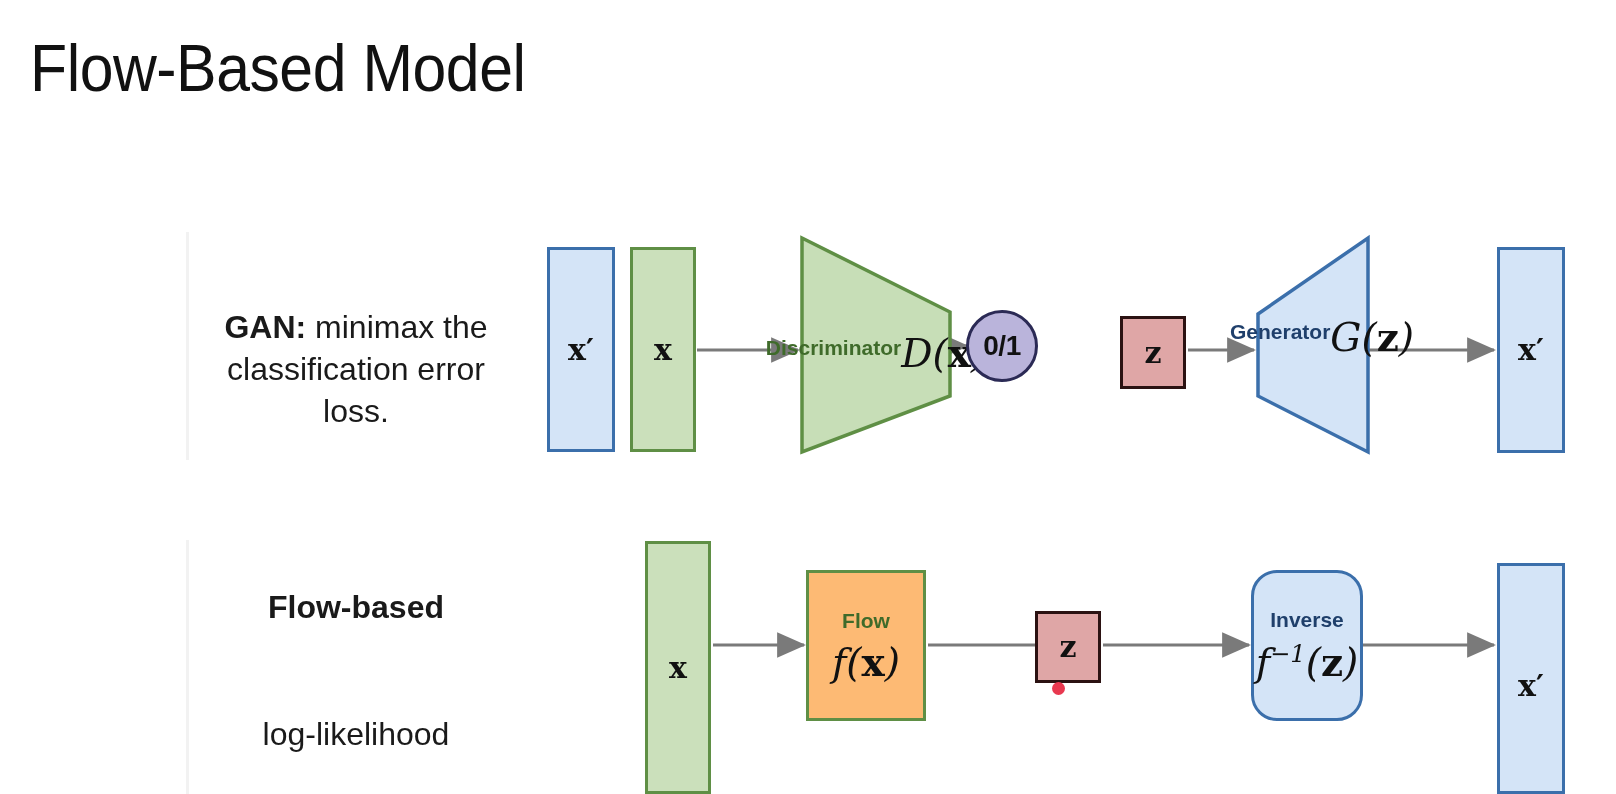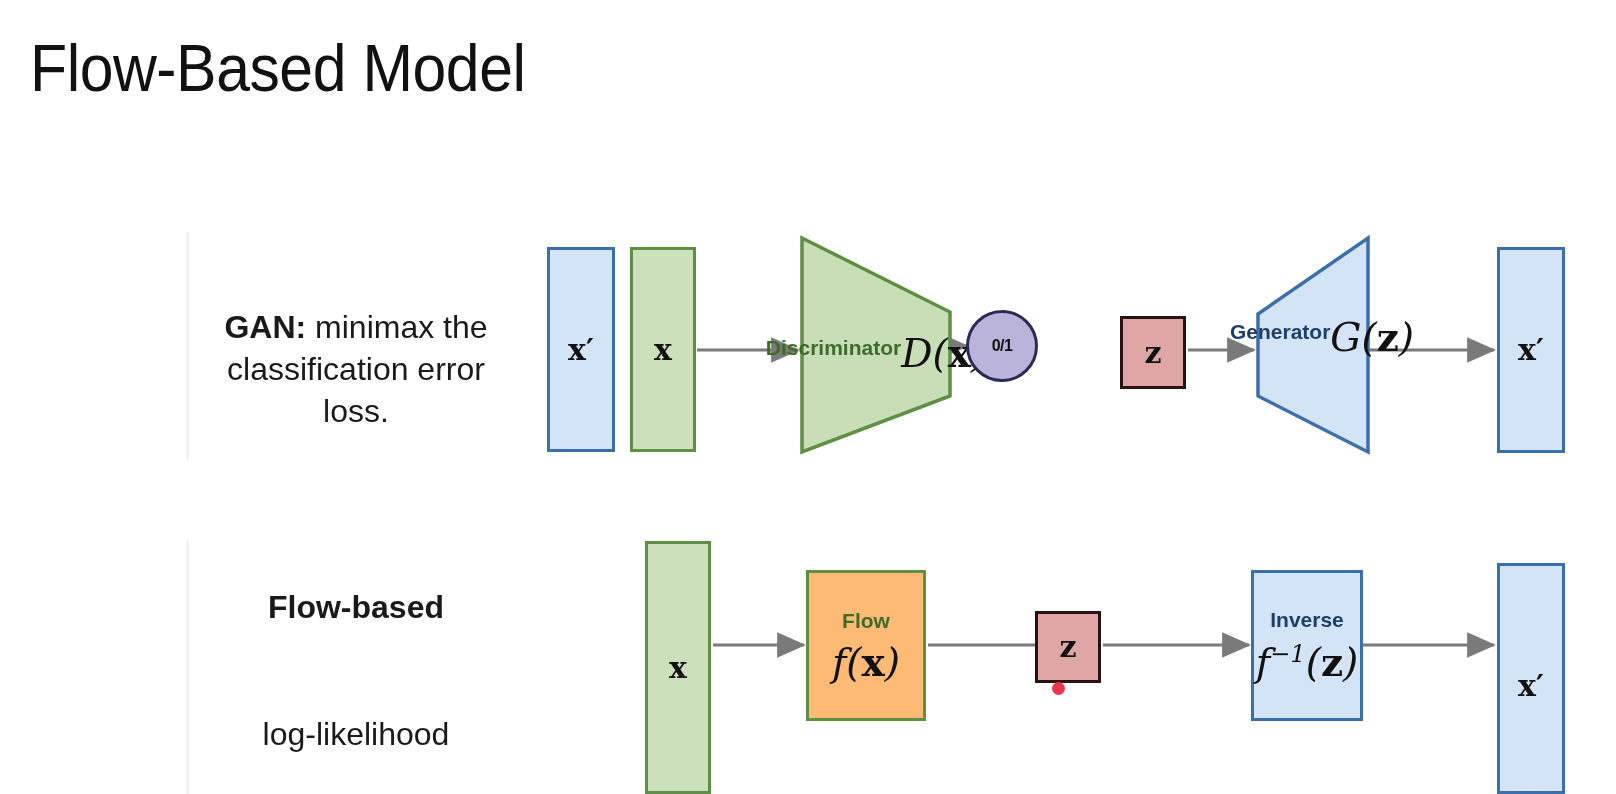--- a/index.html
+++ b/index.html
@@ -142,21 +142,21 @@
     font-weight: 700;
     font-style: normal;
   }
   .node-formula sup {
     font-size: 0.62em;
     font-style: italic;
     vertical-align: super;
   }
   .label-01 {
     font-weight: 700;
-    font-size: 16px;
+    font-size: 28px;
     color: #111111;
     letter-spacing: -0.5px;
   }
 
   
   .trap-wrap {
     position: absolute;
   }
   .trap-wrap svg { position: absolute; left: 0; top: 0; }
   .trap-label {
@@ -269,20 +269,20 @@
   <span class="node-title title-green">Flow</span>
   <span class="node-formula"><span>f</span>(<span class="arg">x</span>)</span>
 </div>
 
 <div class="node box-pink" style="left:1035px; top:611px; width:66px; height:72px;">
   <span class="var-bar">z</span>
 </div>
 
 <div id="red-dot" style="left:1052px; top:682px;"></div>
 
-<div class="node box-blue" style="left:1251px; top:570px; width:112px; height:151px;">
+<div class="node box-blue" style="left:1251px; top:570px; width:112px; height:151px;border-radius:26px;">
   <span class="node-title title-blue">Inverse</span>
   <span class="node-formula"><span>f</span><sup>−1</sup>(<span class="arg">z</span>)</span>
 </div>
 
 <div class="node bar-blue" style="left:1497px; top:563px; width:68px; height:231px;">
   <span class="var-bar" style="margin-top:14px;">x′</span>
 </div>
 
 </body></html>

